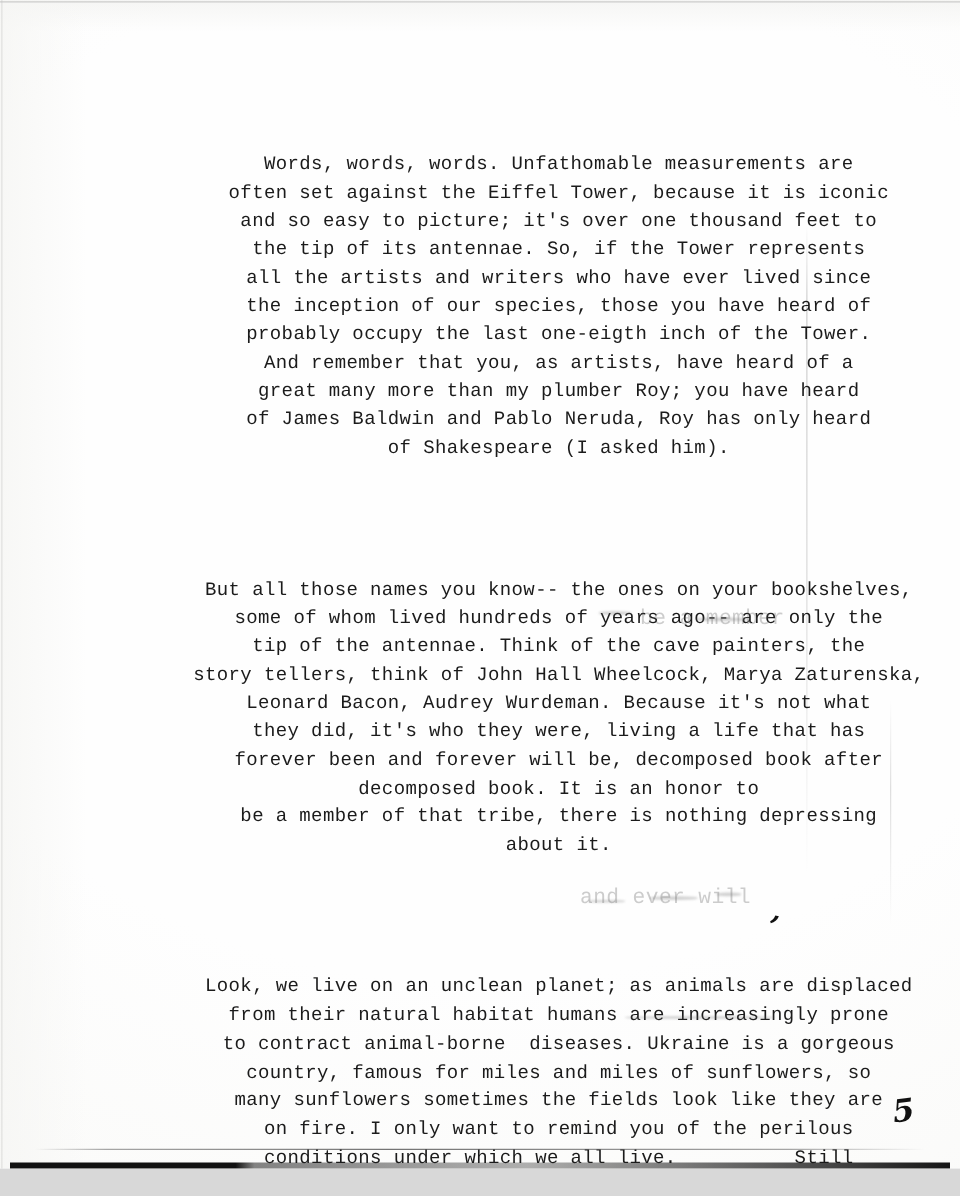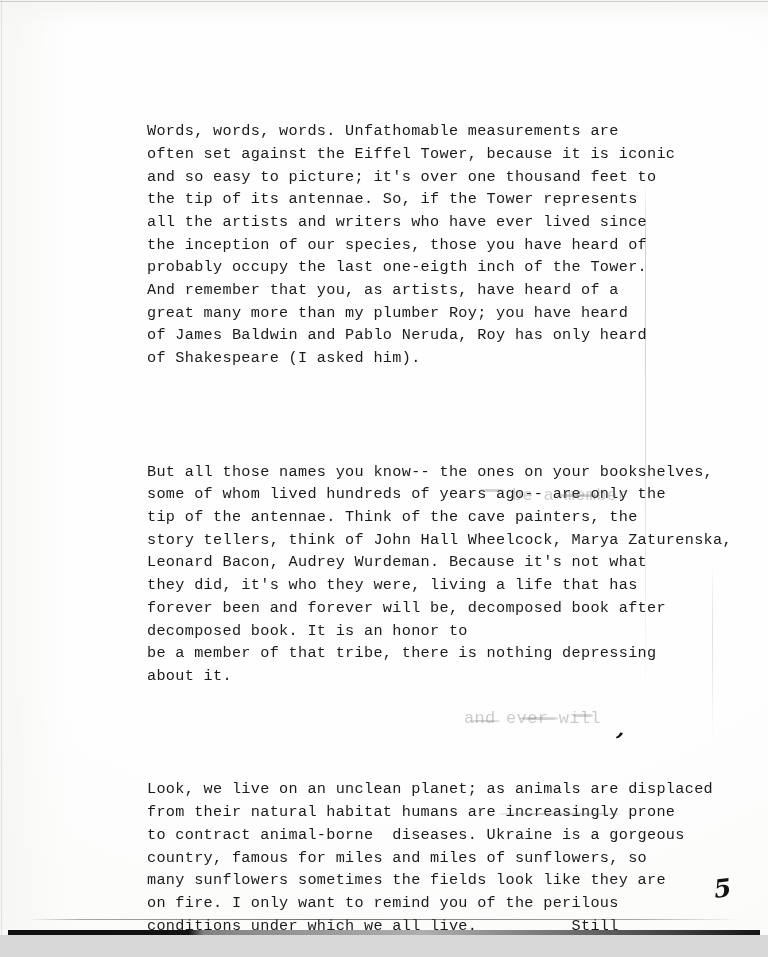--- a/index.html
+++ b/index.html
@@ -90,20 +90,21 @@
     color: #1b1b1b;
     font-size: 15.2px;
     line-height: 22.7px;
     letter-spacing: 0.32px;
     white-space: pre;
     -webkit-font-smoothing: none;
   }
   .para {
     margin: 0 0 22.7px 0;
     white-space: pre;
+    text-align: center;
   }
   .para:last-child { margin-bottom: 0; }
 
   
   .erased {
     position: absolute;
     pointer-events: none;
     opacity: 0.30;
     color: #5a5a5a;
     font-size: 17px;

